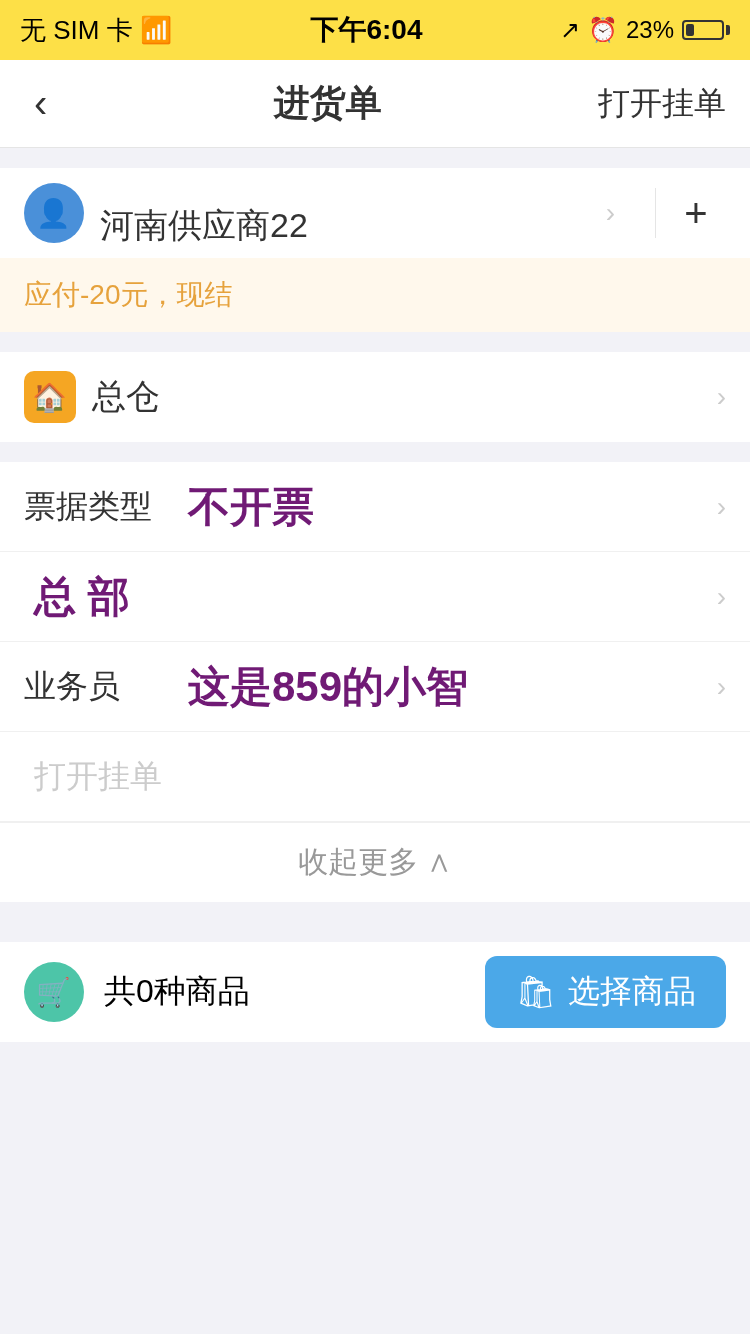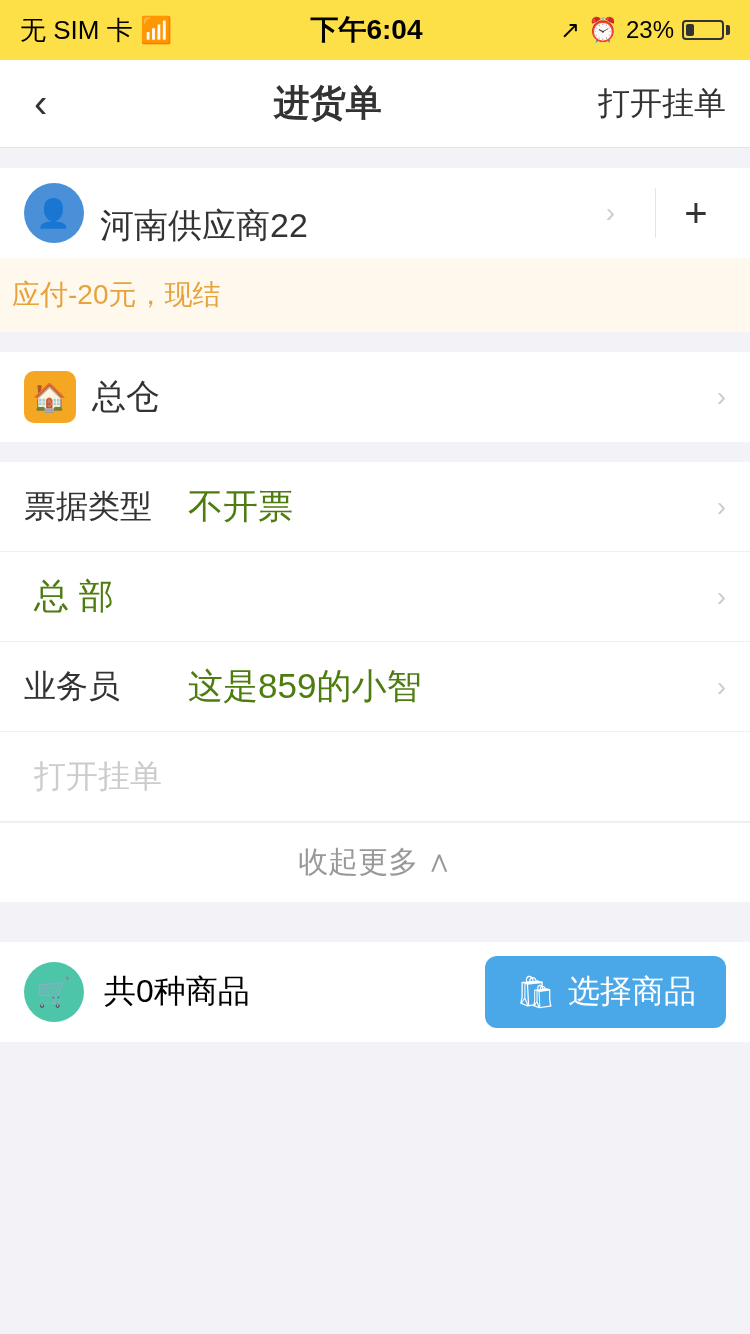--- a/index.html
+++ b/index.html
@@ -114,21 +114,21 @@
       width: 1px; height: 50px; background: #e5e5e5; margin: 0 10px;
     }
     .supplier-add {
       width: 60px; height: 60px; display: flex; align-items: center;
       justify-content: center; font-size: 40px; color: #333; cursor: pointer;
     }
 
     
     .notice-bar {
       background: #fff8ec;
-      padding: 18px 12px;
+      padding: 18px 24px;
       font-size: 28px;
       color: #e6a23c;
     }
 
     
     .warehouse-row {
       display: flex;
       align-items: center;
       padding: 0 24px;
       height: 90px;
@@ -165,23 +165,24 @@
       border-bottom: none;
     }
     .form-label {
       font-size: 32px;
       color: #333;
       width: 130px;
       flex-shrink: 0;
     }
     .form-value {
       flex: 1;
-      font-size: 35px;
-      color: #4d7c0f;
+      font-size: 42px;
+      color: #701a75;
       padding-left: 10px;
+      font-weight: bold;
     }
     .form-placeholder {
       flex: 1;
       font-size: 32px;
       color: #ccc;
       padding-left: 10px;
     }
 
     
     .collapse-bar {

